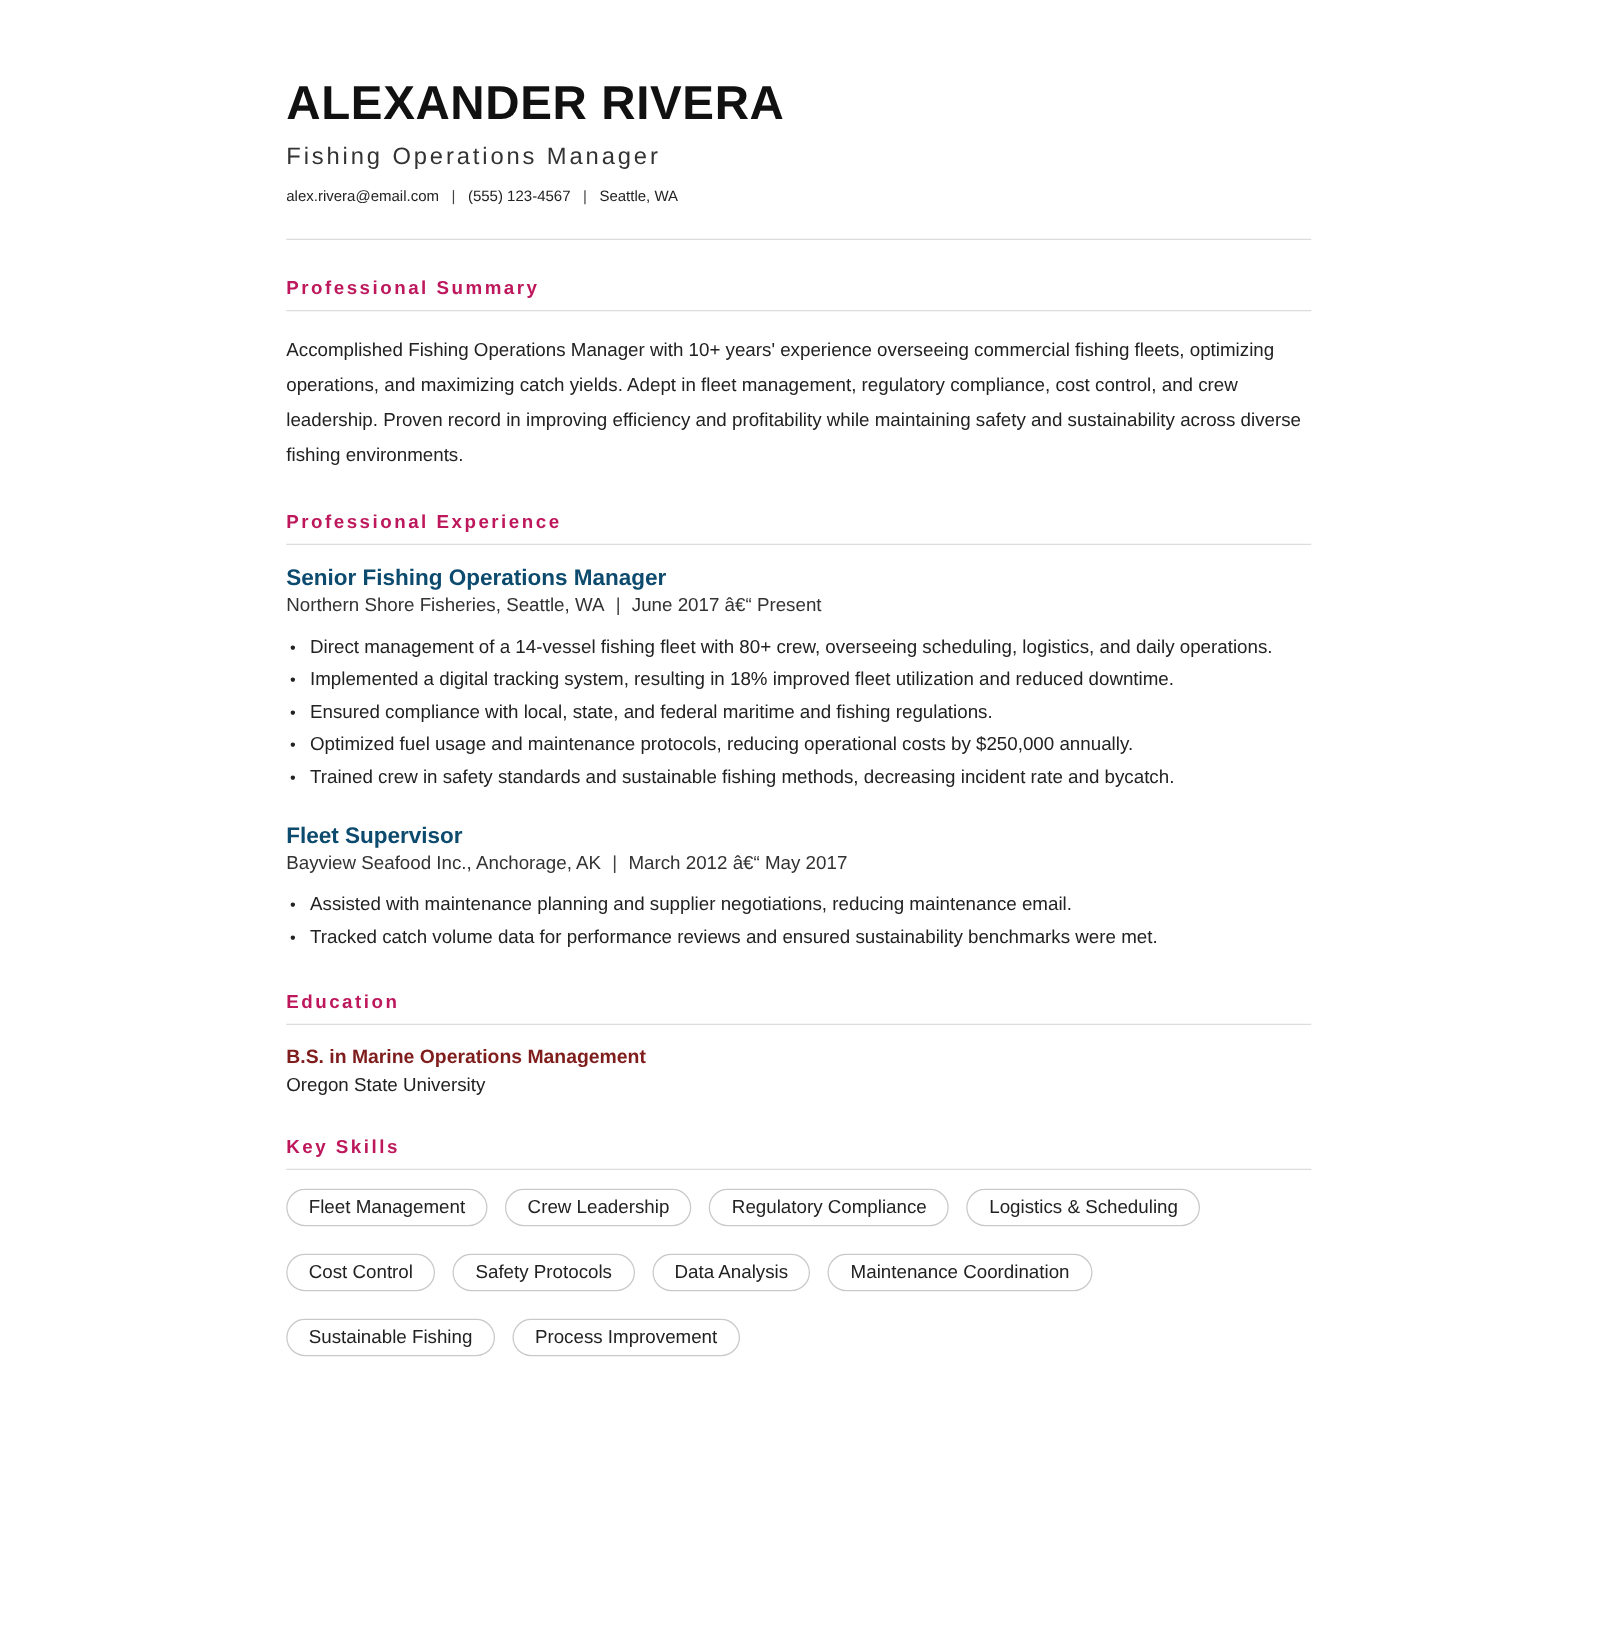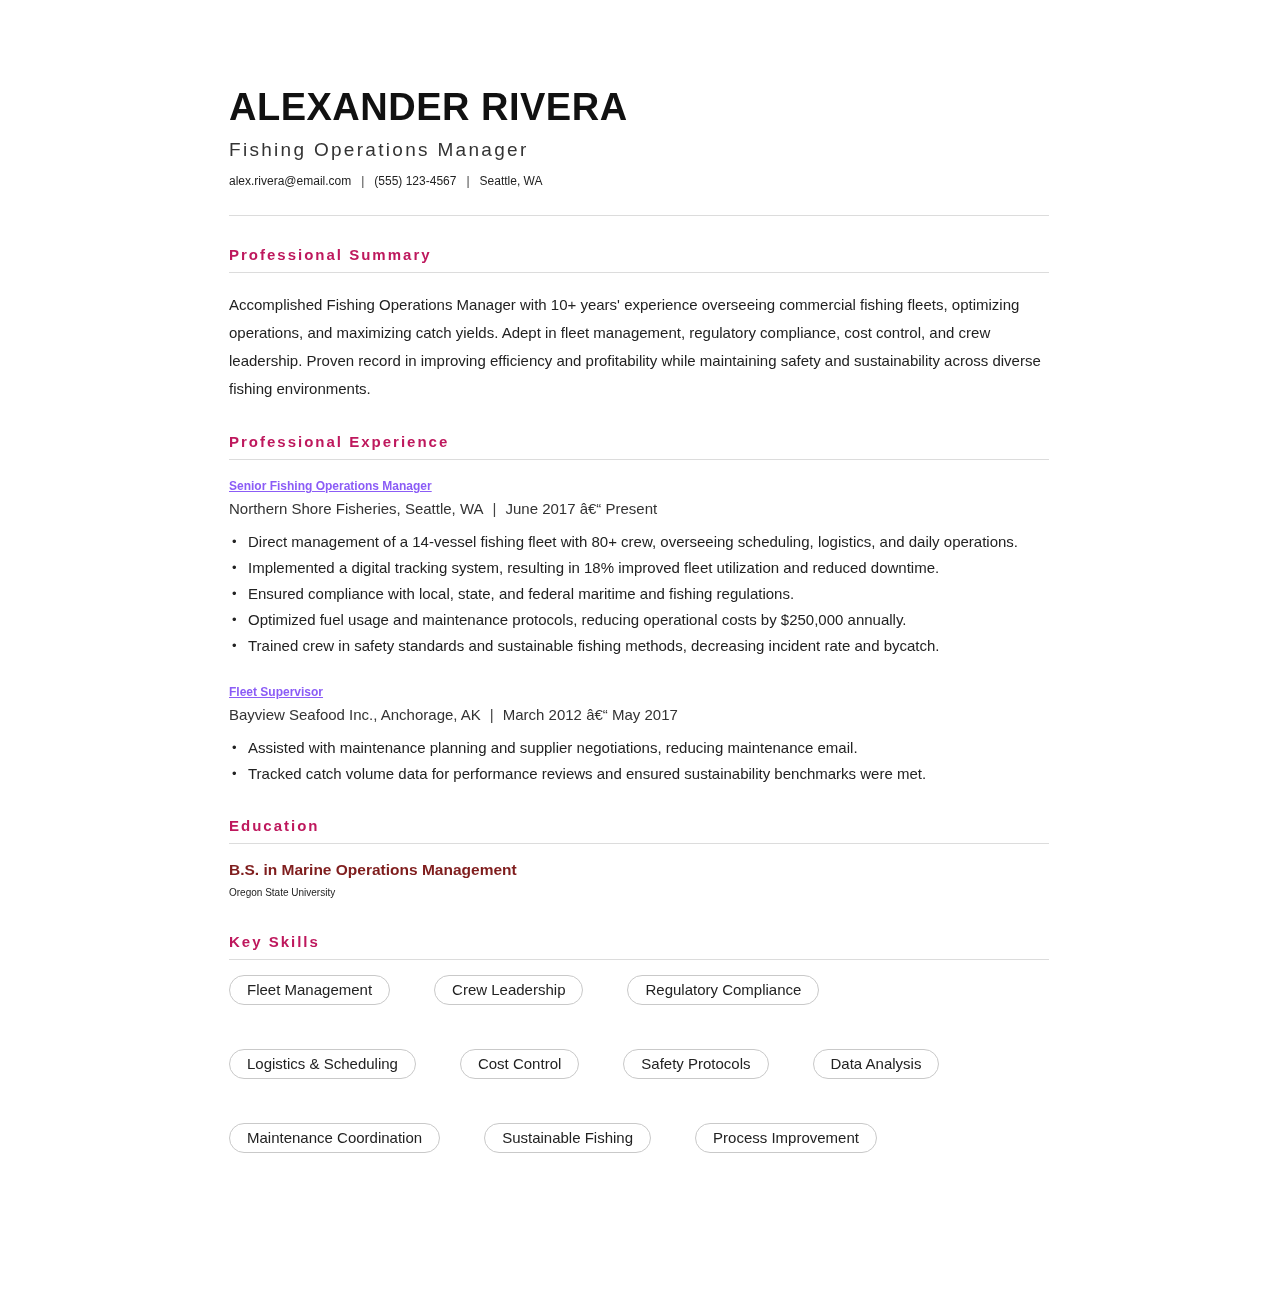--- a/index.html
+++ b/index.html
@@ -10,21 +10,21 @@
   body {
     width: 1278px;
     height: 1300px;
     font-family: "Liberation Sans", "DejaVu Sans", sans-serif;
     color: #222222;
     -webkit-font-smoothing: antialiased;
   }
   .page {
     width: 820px;
     margin: 0 auto;
-    padding-top: 88px;
+    padding-top: 64px;
   }
 
   
   .name {
     font-size: 38px;
     font-weight: 700;
     letter-spacing: 0.5px;
     color: #111111;
     margin: 0;
     line-height: 1.05;
@@ -76,25 +76,24 @@
   }
 
   
   .job {
     margin-top: 16px;
   }
   .job + .job {
     margin-top: 23px;
   }
   .job-title {
-    font-size: 12px;
-    font-weight: 700;
-    color: #8b5cf6;
-    line-height: 20px;
-    text-decoration: underline;
+    font-size: 18px;
+    font-weight: 700;
+    color: #0c4a6e;
+    line-height: 20px;
   }
   .job-meta {
     font-size: 15px;
     color: #333333;
     margin-top: 3px;
     line-height: 20px;
   }
   .meta-sep {
     display: inline-block;
     margin: 0 9px;
@@ -124,34 +123,33 @@
 
   
   .degree {
     font-size: 15.5px;
     font-weight: 700;
     color: #7f1d1d;
     margin-top: 16px;
     line-height: 20px;
   }
   .school {
-    font-size: 10px;
+    font-size: 15px;
     color: #222222;
     margin-top: 3px;
     line-height: 20px;
   }
 
   
   .skills-wrap {
     display: flex;
     flex-wrap: wrap;
     column-gap: 14px;
     row-gap: 22px;
     margin-top: 15px;
-    gap: 44px;
   }
   .skill-pill {
     display: inline-flex;
     align-items: center;
     height: 28px;
     padding: 0 17px;
     border: 1px solid #c9c9c9;
     border-radius: 16px;
     background: #ffffff;
     font-size: 15px;

